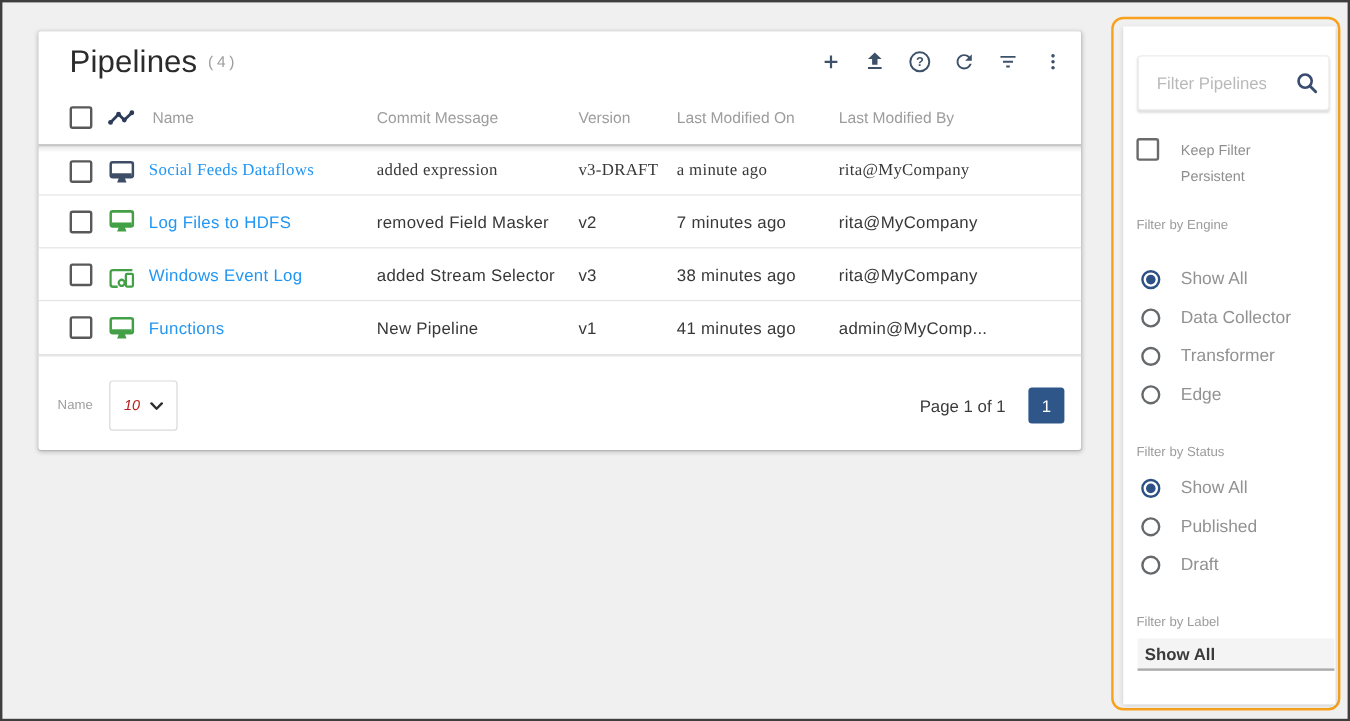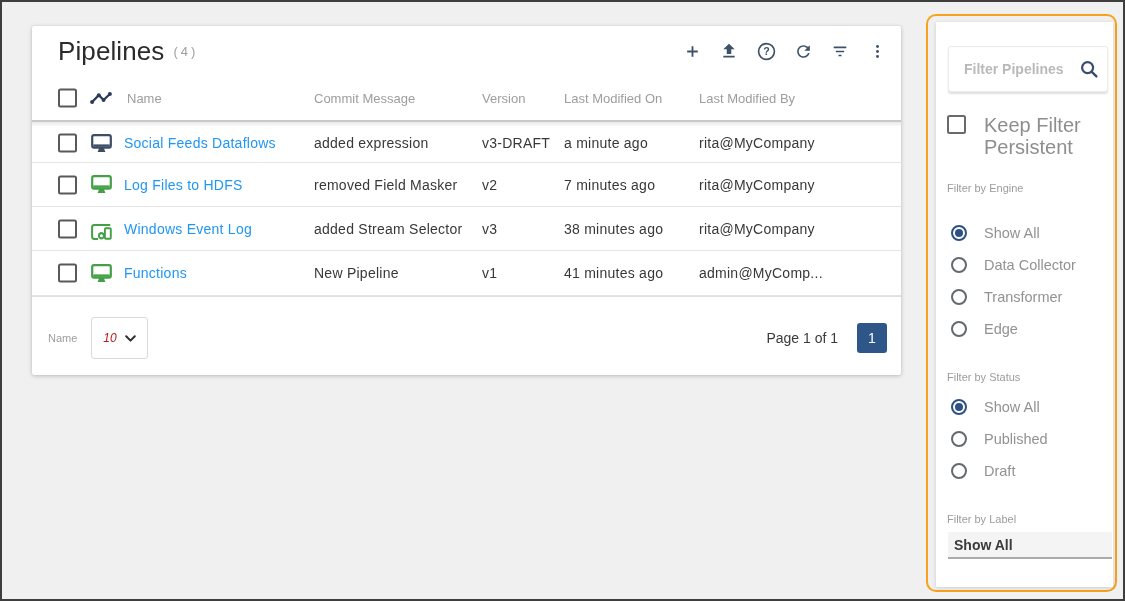--- a/index.html
+++ b/index.html
@@ -55,26 +55,26 @@
   .page-btn { position:absolute; left:825px; top:26px; width:30px; height:30px; background:#2e5689;
      border-radius:3px; color:#fff; font-size:14px; display:flex; align-items:center; justify-content:center; cursor:pointer; }
 
   
   .highlight { position:absolute; left:926px; top:14px; width:191px; height:578px;
      border:2.5px solid #f7a11c; border-radius:10px; }
   .panel { position:absolute; left:936px; top:22px; width:177px; height:565px; background:#fff;
      box-shadow:0 1px 4px rgba(0,0,0,.15); }
   .searchbox { position:absolute; left:12px; top:24px; width:160px; height:46px; background:#fff;
      border:1px solid #ececec; border-radius:3px; box-shadow:0 2px 2px rgba(0,0,0,.13);
-     display:flex; align-items:center;font-weight:bold; }
+     display:flex; align-items:center; }
   .searchbox .ph { margin-left:15px; font-size:14px; color:#b9b9b9; flex:1; }
   .searchbox .mag { margin-right:8px; display:flex; color:#3a4c6d; }
   .keepfilter { position:absolute; left:11px; top:92px; }
   .keepfilter .cbx { position:absolute; left:0; top:1px; width:19px; height:19px; border-color:#6a6a6a; }
-  .keepfilter .lbl { position:absolute; left:37px; top:0; width:100px; font-size:20px; line-height:22px; color:#8e8e8e; }
+  .keepfilter .lbl { position:absolute; left:37px; top:0; width:100px; font-size:12px; line-height:22px; color:#8e8e8e; }
   .group-label { position:absolute; left:11px; transform:translateY(-50%); font-size:11px; color:#9c9c9c; white-space:nowrap; }
   .opt { position:absolute; left:0; width:100%; height:32px; }
   .radio { position:absolute; left:15px; top:50%; transform:translateY(-50%); width:16px; height:16px;
      border:2px solid #66696c; border-radius:50%; background:#fff; cursor:pointer; }
   .radio.sel { border-color:#2d5184; }
   .radio.sel::after { content:""; position:absolute; left:50%; top:50%; transform:translate(-50%,-50%);
      width:8px; height:8px; border-radius:50%; background:#2d5184; }
   .opt .olbl { position:absolute; left:48px; top:50%; transform:translateY(-50%); font-size:14.5px; color:#929292; white-space:nowrap; }
   .label-select { position:absolute; left:12px; top:510px; width:164px; height:27px; background:#f4f4f4;
      border-bottom:2px solid #ababab; display:flex; align-items:center; cursor:pointer; }
@@ -154,21 +154,21 @@
         </span>
       <span class="th" style="left:95px">Name</span>
       <span class="th" style="left:282px">Commit Message</span>
       <span class="th" style="left:450px">Version</span>
       <span class="th" style="left:532px">Last Modified On</span>
       <span class="th" style="left:667px">Last Modified By</span>
     </div>
     <div class="head-sep"></div>
 
     <div id="rows">
-        <div class="row" style="top: 98px; height: 39px;">
+        <div class="row" style="top: 98px; height: 39px; font-family: Liberation Serif, serif;">
           <span class="cbx col-cbx"></span>
           <span class="col-icon" style="color: rgb(62, 77, 102);">
             <svg width="21" height="19" viewBox="0 0 21 19">
               <rect x="1.2" y="1.2" width="18.6" height="12.4" rx="1.8" fill="none" stroke="currentColor" stroke-width="2.2"></rect>
               <rect x="2.3" y="10.4" width="16.4" height="2.4" fill="currentColor"></rect>
               <polygon points="8.3,13.6 12.7,13.6 14.4,18 6.6,18" fill="currentColor"></polygon>
             </svg>
           </span>
           <a class="col-name">Social Feeds Dataflows</a>
           <span class="cell col-commit">added expression</span>

